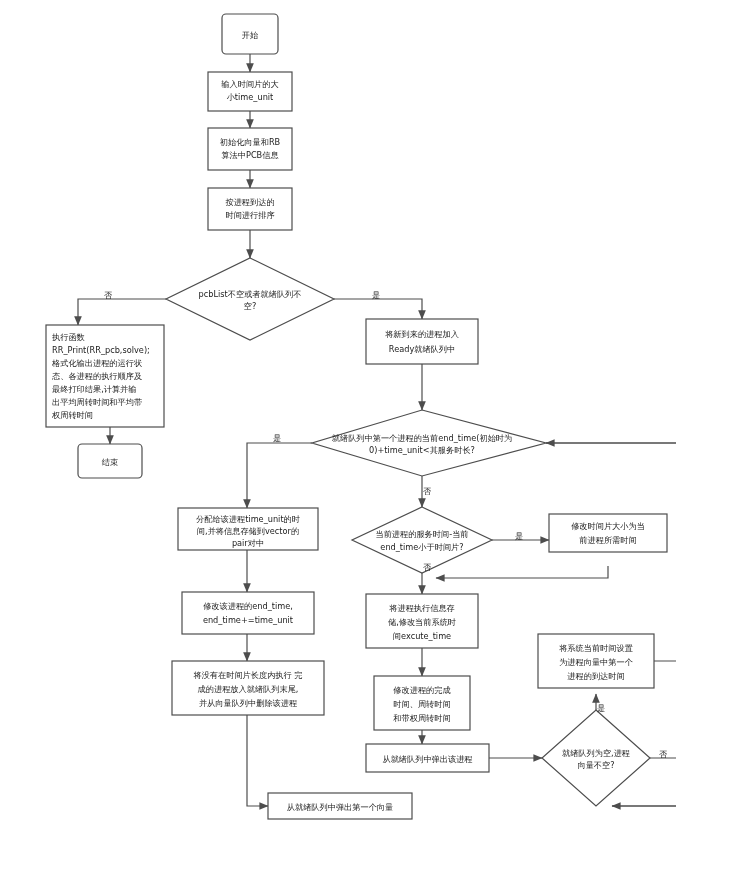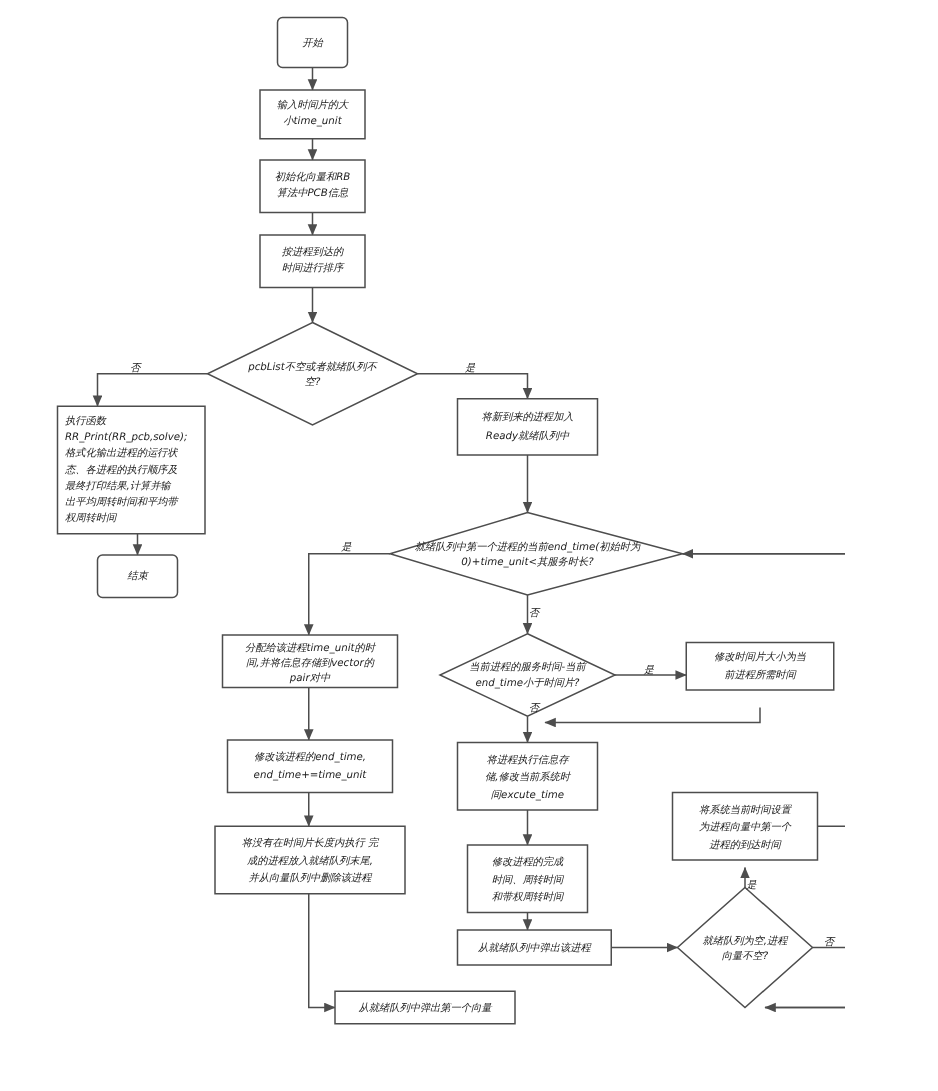--- a/index.html
+++ b/index.html
@@ -1,17 +1,17 @@
 <!DOCTYPE html>
 <html><head>
 <meta charset="utf-8">
 <style>
   html,body{margin:0;padding:0;background:#ffffff;}
   body{font-family:"DejaVu Sans","Liberation Sans",sans-serif;}
-  #stage{position:relative;width:676px;height:873px;background:#fff;overflow:hidden;font-style:italic;}
+  #stage{position:relative;width:676px;height:873px;background:#fff;overflow:hidden;}
   svg{position:absolute;left:0;top:0;width:750px;height:873px;}
   .node-rect{fill:#ffffff;stroke:#4d4d4d;stroke-width:1.2;}
   .node-term{fill:#ffffff;stroke:#4d4d4d;stroke-width:1.2;}
   .node-diamond{fill:#ffffff;stroke:#4d4d4d;stroke-width:1.2;}
   .edge{fill:none;stroke:#4d4d4d;stroke-width:1.2;}
   .nodetext{font-family:"DejaVu Sans","Liberation Sans",sans-serif;font-size:8.2px;fill:#1a1a1a;text-anchor:middle;dominant-baseline:middle;}
   .nodetext.left{text-anchor:start;}
   .edgelabel{font-family:"DejaVu Sans","Liberation Sans",sans-serif;font-size:8.2px;fill:#1a1a1a;text-anchor:middle;dominant-baseline:middle;}
 </style>
 </head>

